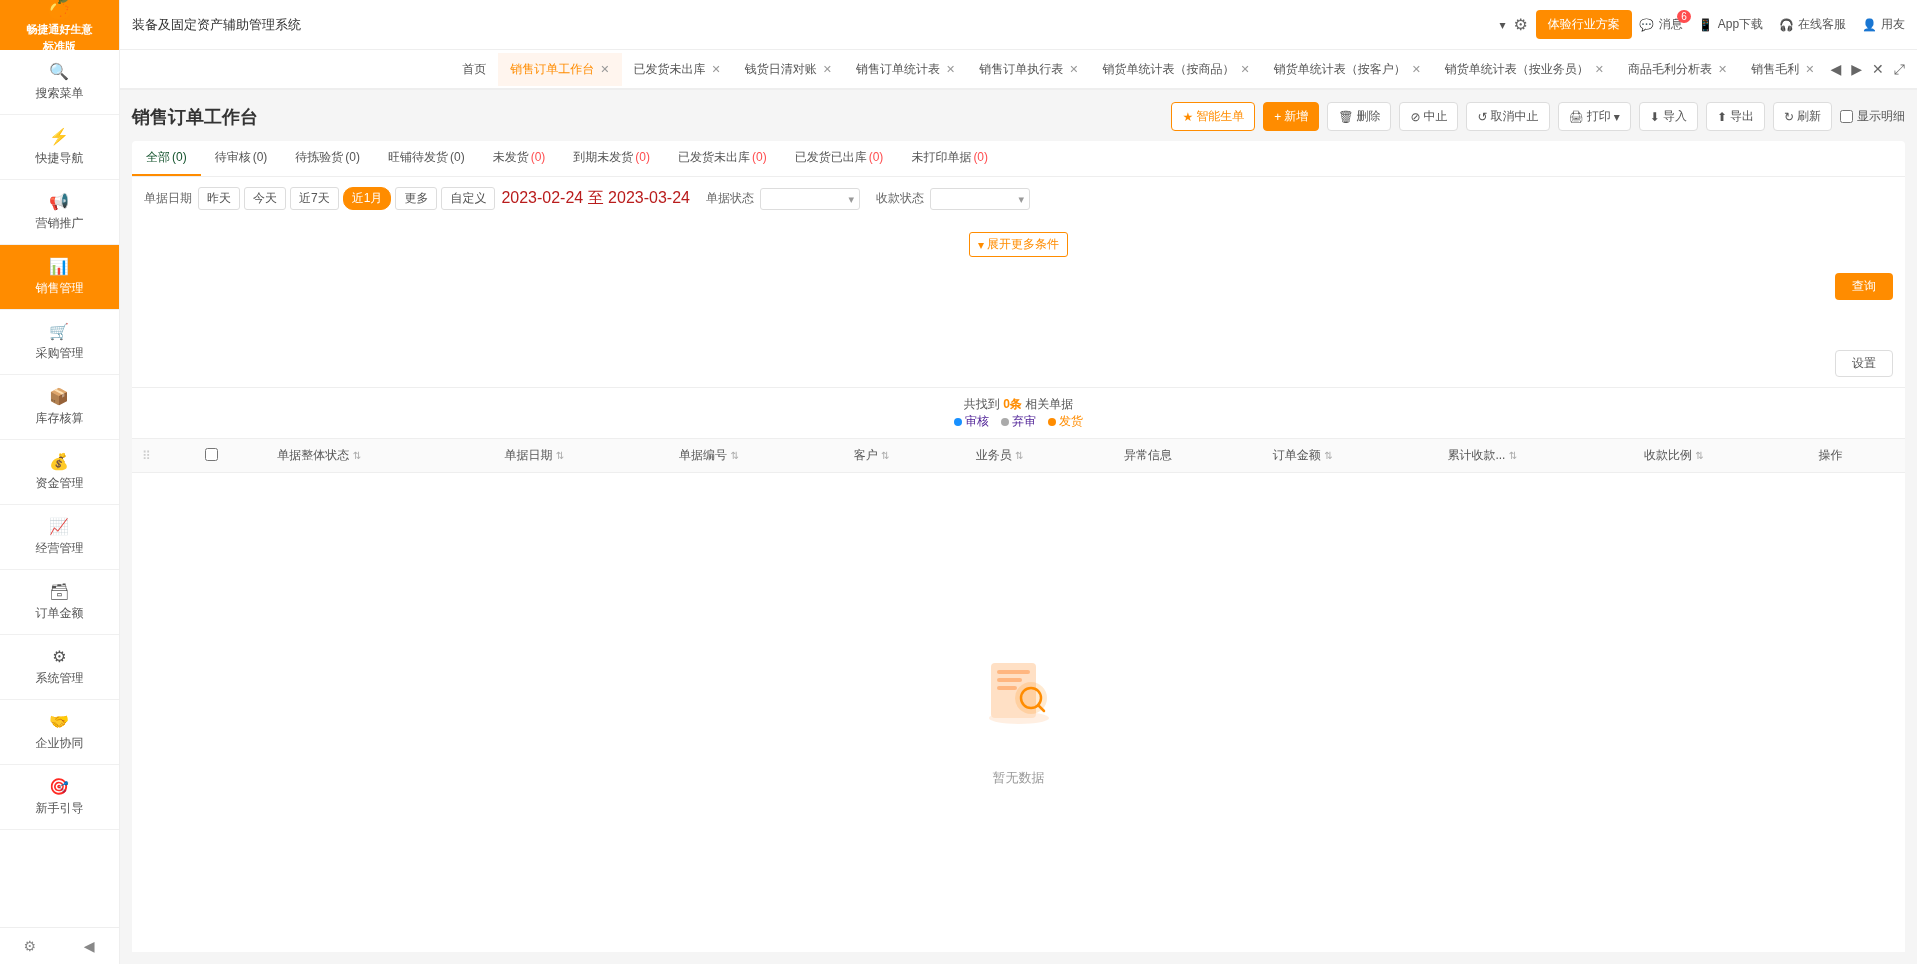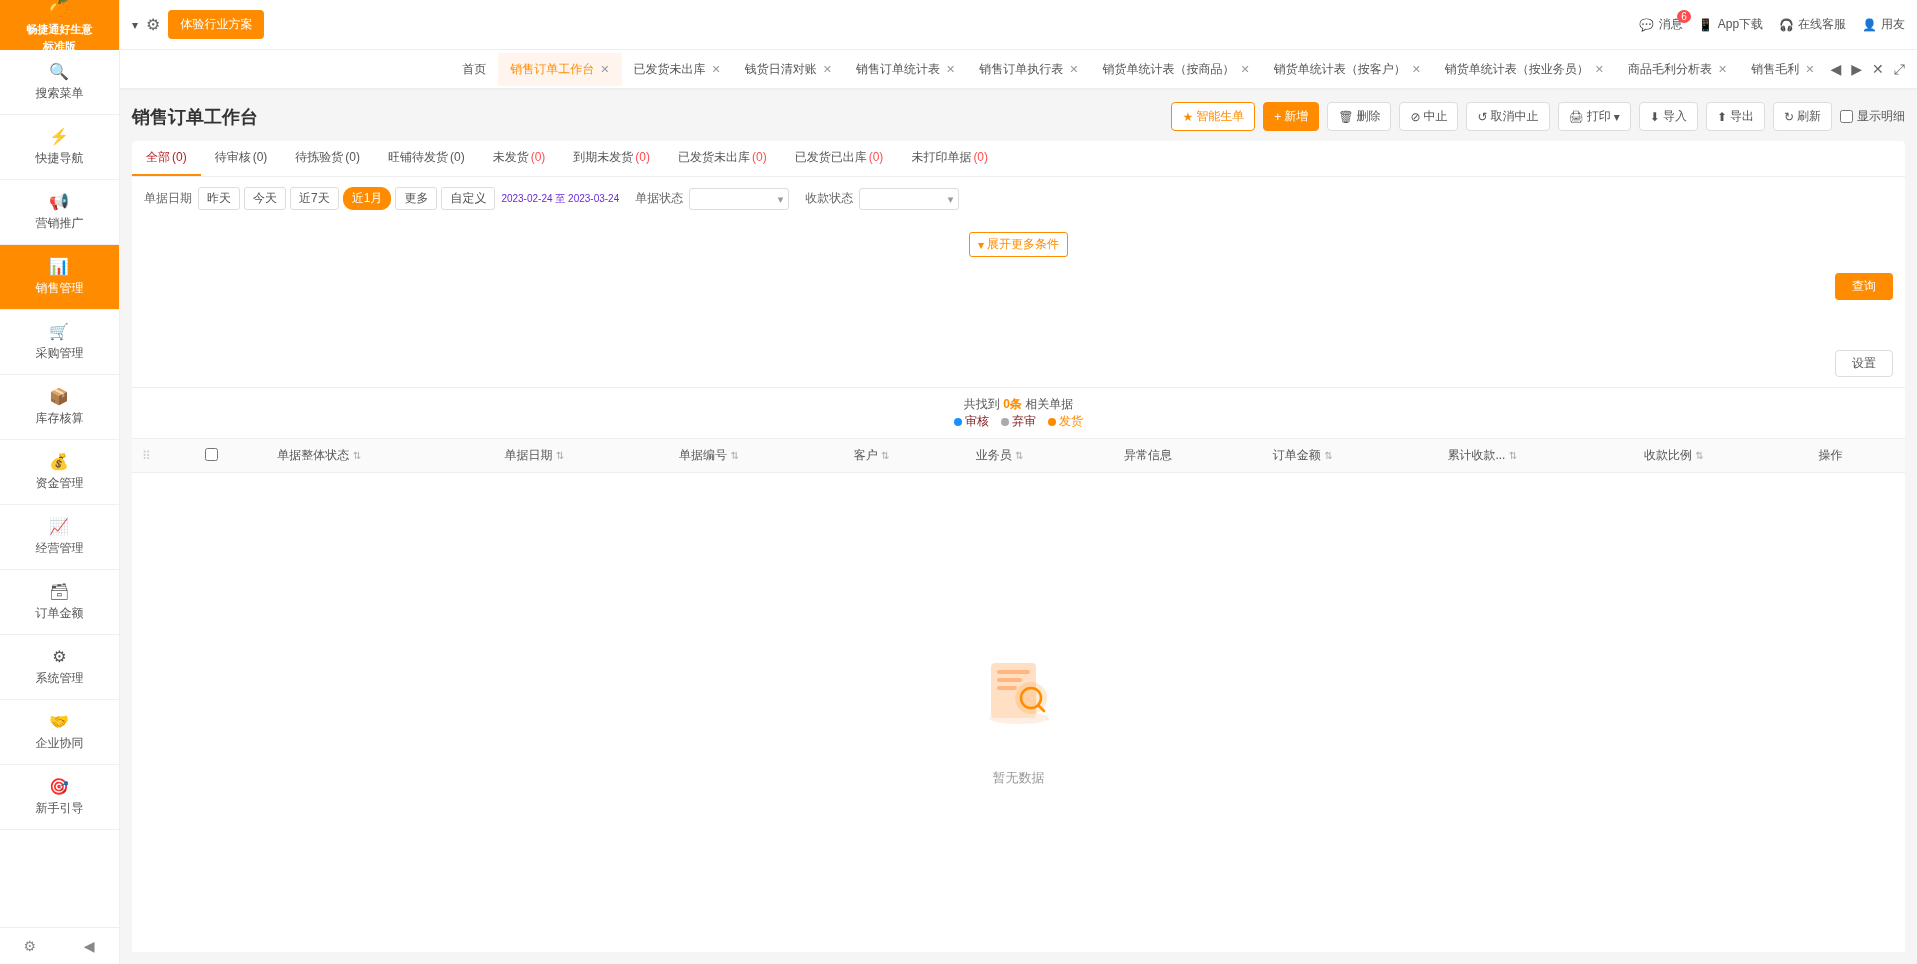--- a/index.html
+++ b/index.html
@@ -45,47 +45,47 @@
     .page-header { display: flex; align-items: center; justify-content: space-between; margin-bottom: 10px; }
     .page-title { font-size: 18px; font-weight: bold; color: #333; }
     .page-actions { display: flex; gap: 8px; align-items: center; }
     .action-btn { display: flex; align-items: center; gap: 3px; padding: 5px 10px; border: 1px solid #ddd; background: #fff; border-radius: 4px; cursor: pointer; font-size: 12px; color: #555; }
     .action-btn.primary { background: #ff8c00; color: #fff; border-color: #ff8c00; }
     .smart-btn { background: #fff; border: 1px solid #ff8c00; color: #ff8c00; border-radius: 4px; padding: 5px 10px; cursor: pointer; font-size: 12px; display: flex; align-items: center; gap: 3px; }
 
     
     .sub-tabs { display: flex; gap: 0; border-bottom: 1px solid #eee; background: #fff; border-radius: 4px 4px 0 0; margin-bottom: 0; }
     .sub-tab { padding: 8px 14px; cursor: pointer; color: #555; font-size: 12px; border-bottom: 2px solid transparent; }
-    .sub-tab.active { color: #b91c1c; border-bottom: 2px solid #ff8c00; }
+    .sub-tab.active { color: #14532d; border-bottom: 2px solid #ff8c00; }
     .sub-tab .count { margin-left: 2px; }
 
     
     .filter-bar { background: #fff; padding: 10px 12px; border-bottom: 1px solid #eee; }
     .filter-row { display: flex; align-items: center; gap: 16px; flex-wrap: wrap; }
     .filter-item { display: flex; align-items: center; gap: 6px; }
     .filter-label { color: #666; font-size: 12px; white-space: nowrap; }
-    .filter-date-range { font-size: 10px; color: #6d28d9; }
+    .filter-date-range { font-size: 16px; color: #b91c1c; }
     .filter-quick-btns { display: flex; gap: 4px; }
     .quick-btn { padding: 2px 8px; border: 1px solid #ddd; border-radius: 3px; cursor: pointer; font-size: 12px; color: #555; background: #fff; }
     .quick-btn.active { background: #ff8c00; color: #fff; border-color: #ff8c00; border-radius: 10px; }
     .filter-select { border: 1px solid #ddd; border-radius: 3px; padding: 3px 20px 3px 6px; font-size: 12px; color: #333; background: #fff; cursor: pointer; min-width: 100px; appearance: none; -webkit-appearance: none; }
     .filter-select-wrap { position: relative; }
     .filter-select-wrap::after { content: '▾'; position: absolute; right: 6px; top: 50%; transform: translateY(-50%); color: #999; pointer-events: none; font-size: 11px; }
     .expand-btn { display: flex; align-items: center; gap: 3px; cursor: pointer; color: #ff8c00; font-size: 12px; border: 1px solid #ff8c00; border-radius: 3px; padding: 3px 8px; background: #fff; }
     .filter-actions { display: flex; flex-direction: column; gap: 4px; margin-left: auto; }
     .query-btn { background: #ff8c00; color: #fff; border: none; border-radius: 4px; padding: 5px 16px; cursor: pointer; font-size: 12px; }
     .set-btn { background: #fff; color: #555; border: 1px solid #ddd; border-radius: 4px; padding: 4px 16px; cursor: pointer; font-size: 12px; margin-top: 46px; }
 
     
     .table-area { background: #fff; flex: 1; display: flex; flex-direction: column; }
     .table-summary { display: flex; align-items: center; justify-content: space-between; padding: 8px 12px; border-bottom: 1px solid #eee; flex-direction: column; }
     .table-summary-left { font-size: 12px; color: #555; }
     .table-summary-left .count { color: #ff8c00; font-weight: bold; }
     .table-summary-right { display: flex; gap: 12px; }
-    .table-action { font-size: 12px; color: #7f1d1d; cursor: pointer; display: flex; align-items: center; gap: 3px; }
+    .table-action { font-size: 12px; color: #4c1d95; cursor: pointer; display: flex; align-items: center; gap: 3px; }
     .table-action.orange { color: #ff8c00; }
     .table-action .dot { width: 8px; height: 8px; border-radius: 50%; display: inline-block; }
     .dot-blue { background: #1890ff; }
     .dot-gray { background: #aaa; }
     .dot-orange { background: #ff8c00; }
 
     table { width: 100%; border-collapse: collapse; font-size: 12px; }
     table th { background: #fafafa; color: #555; font-weight: normal; padding: 8px 10px; text-align: left; border-bottom: 1px solid #eee; white-space: nowrap; }
     table th .sort-icon { color: #aaa; font-size: 10px; }
 
@@ -172,20 +172,21 @@
 
   <div class="sidebar-bottom">
     <div class="sidebar-bottom-btn">⚙</div>
     <div class="sidebar-bottom-btn">◀</div>
   </div>
 </div>
 
 <div class="main">
 
   <div class="topbar">
+    <span class="topbar-title">装备及固定资产辅助管理系统</span>
     <span class="topbar-dropdown">▾</span>
     <span class="settings-icon">⚙</span>
     <button class="btn-experience">体验行业方案</button>
     <div class="topbar-icons">
       <div class="topbar-icon-item">
         <span>💬</span>
         <span>消息</span>
         <span class="badge">6</span>
       </div>
       <div class="topbar-icon-item">

